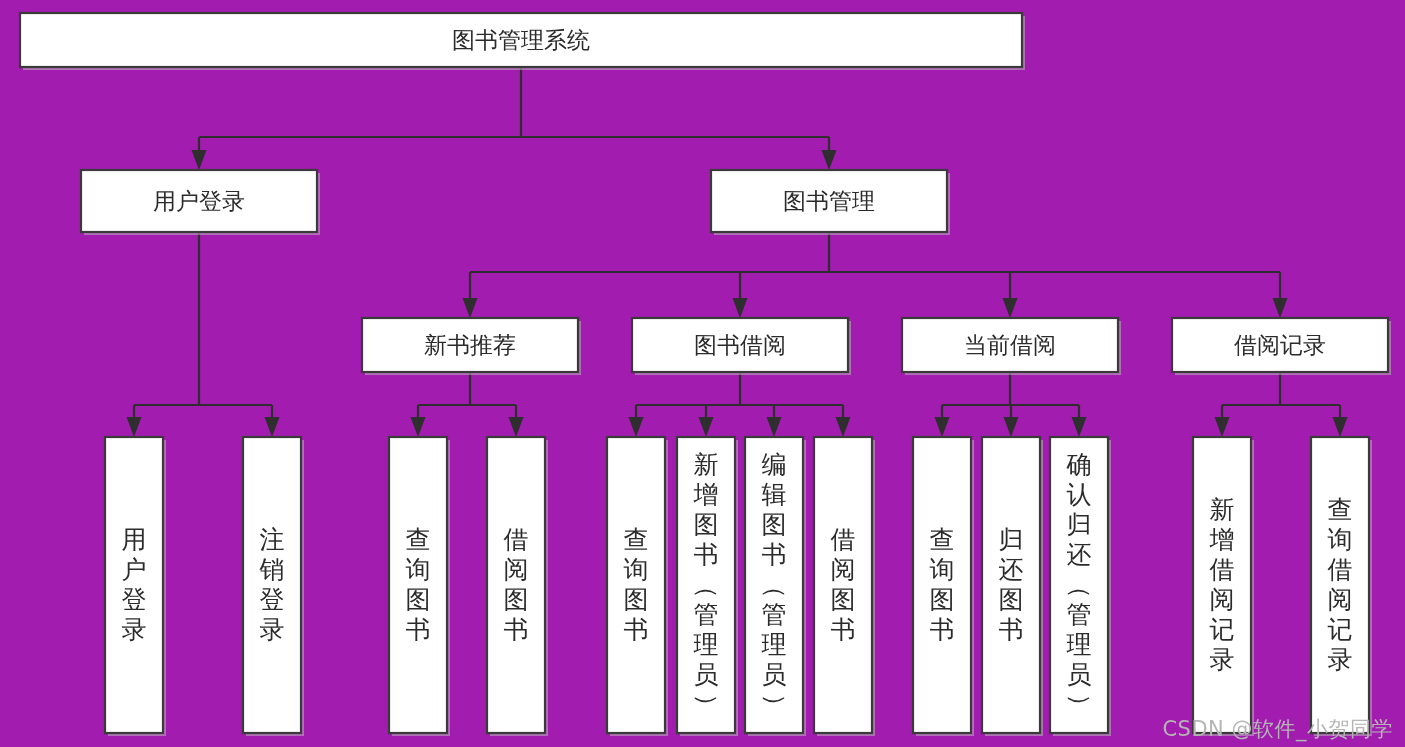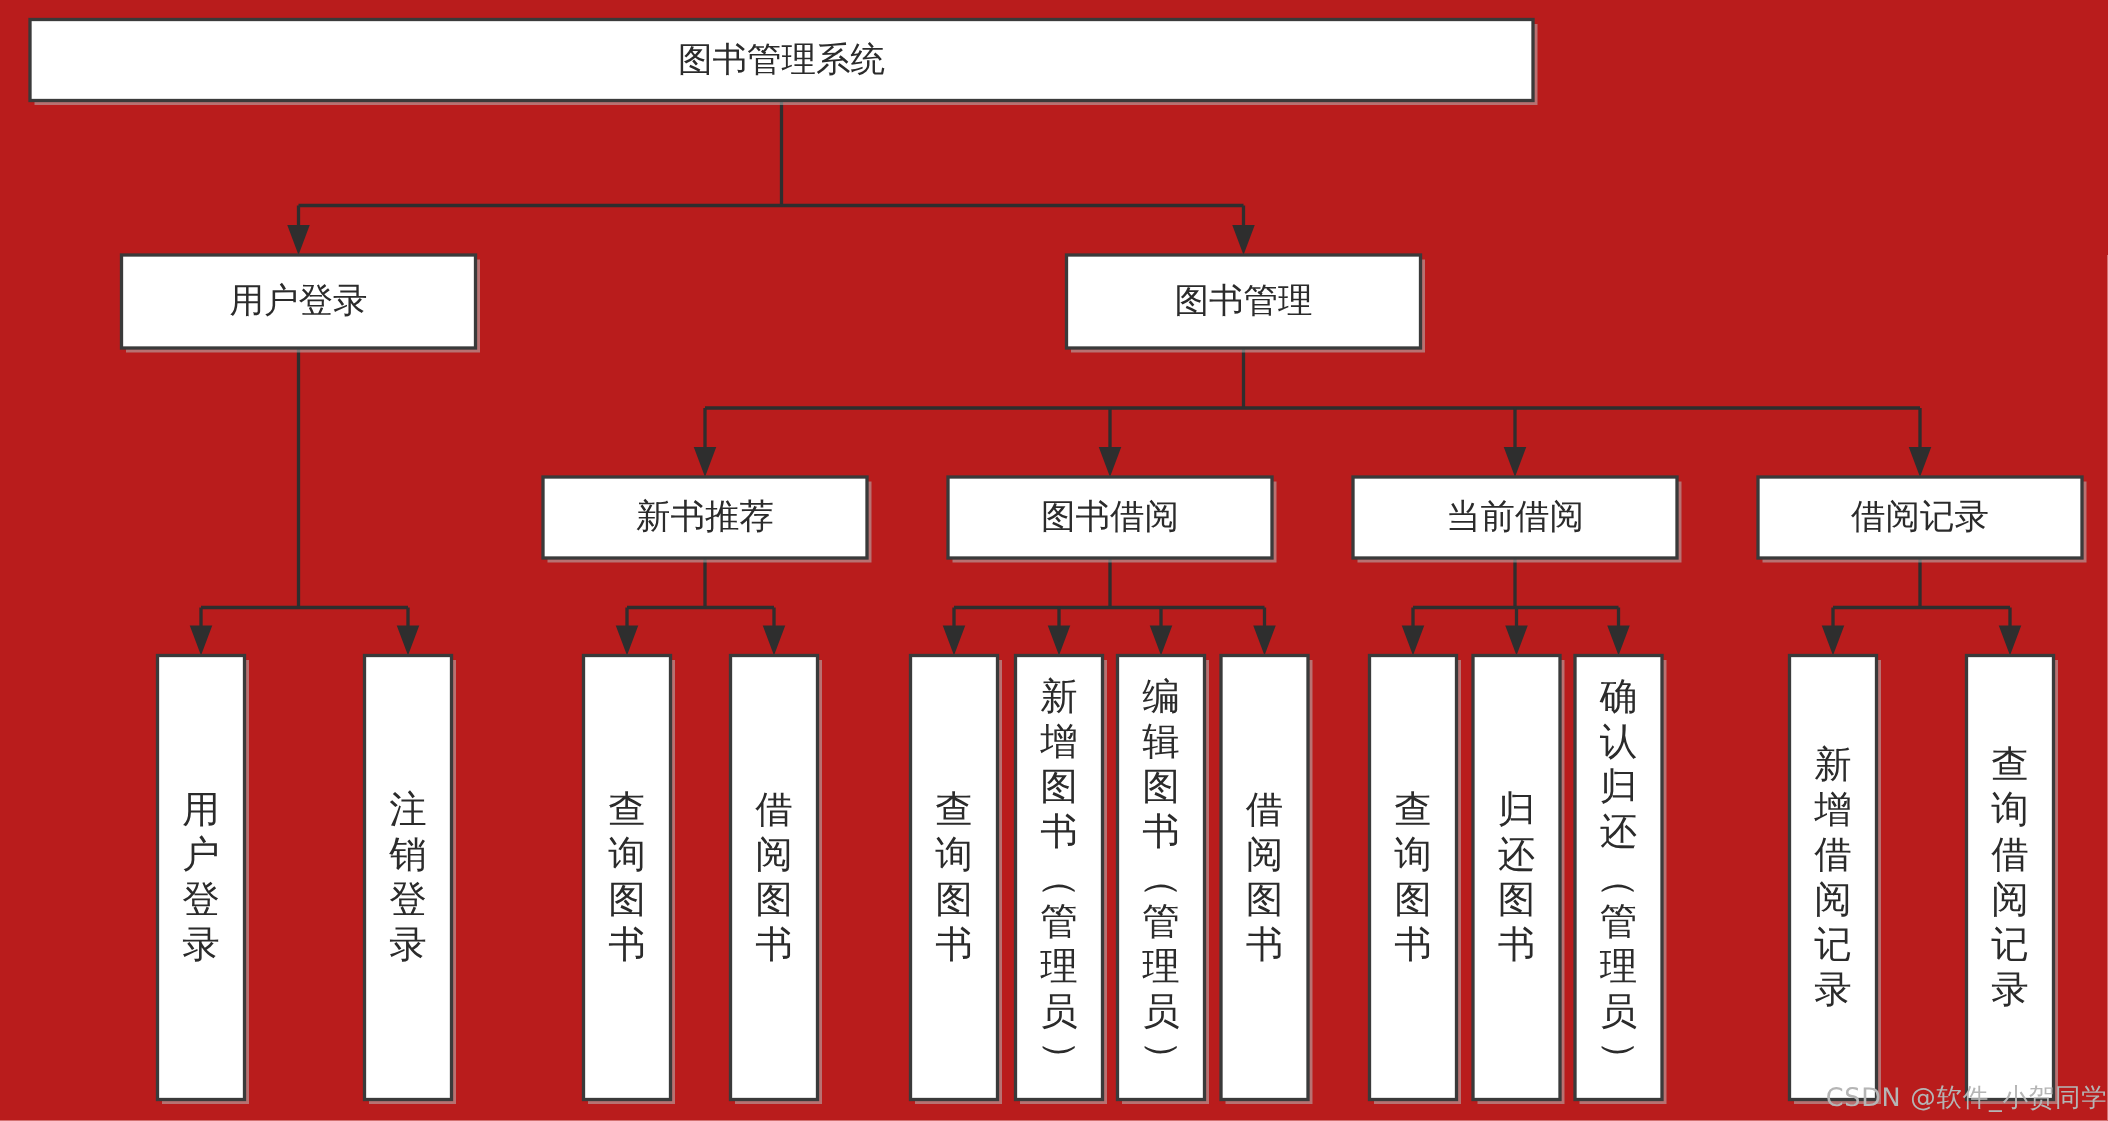--- a/index.html
+++ b/index.html
@@ -11,21 +11,21 @@
   body {
     width: 1405px;
     height: 747px;
     font-family: "DejaVu Sans", "Liberation Sans", sans-serif;
     overflow: hidden;
   }
   #diagram-root {
     position: relative;
     width: 1405px;
     height: 747px;
-    background: #b91c1c;
+    background: #a21caf;
   }
   svg#diagram-svg {
     position: absolute;
     left: 0;
     top: 0;
     width: 1405px;
     height: 747px;
     display: block;
   }
   .node-box {
@@ -56,24 +56,24 @@
   }
   .node-label-v-char {
     font-family: "DejaVu Sans", "Liberation Sans", sans-serif;
     font-size: 25px;
     fill: #2b2b2b;
     text-anchor: middle;
     dominant-baseline: middle;
   }
   .watermark-text {
     position: absolute;
-    right: 0;
+    right: 12px;
     bottom: 4px;
     font-family: "DejaVu Sans", "Liberation Sans", sans-serif;
-    font-size: 17px;
+    font-size: 21px;
     color: #b5b5b5;
     white-space: nowrap;
     letter-spacing: 0.5px;
     user-select: none;
   }
 </style>
 </head>
 <body>
 
 <div id="diagram-root">

